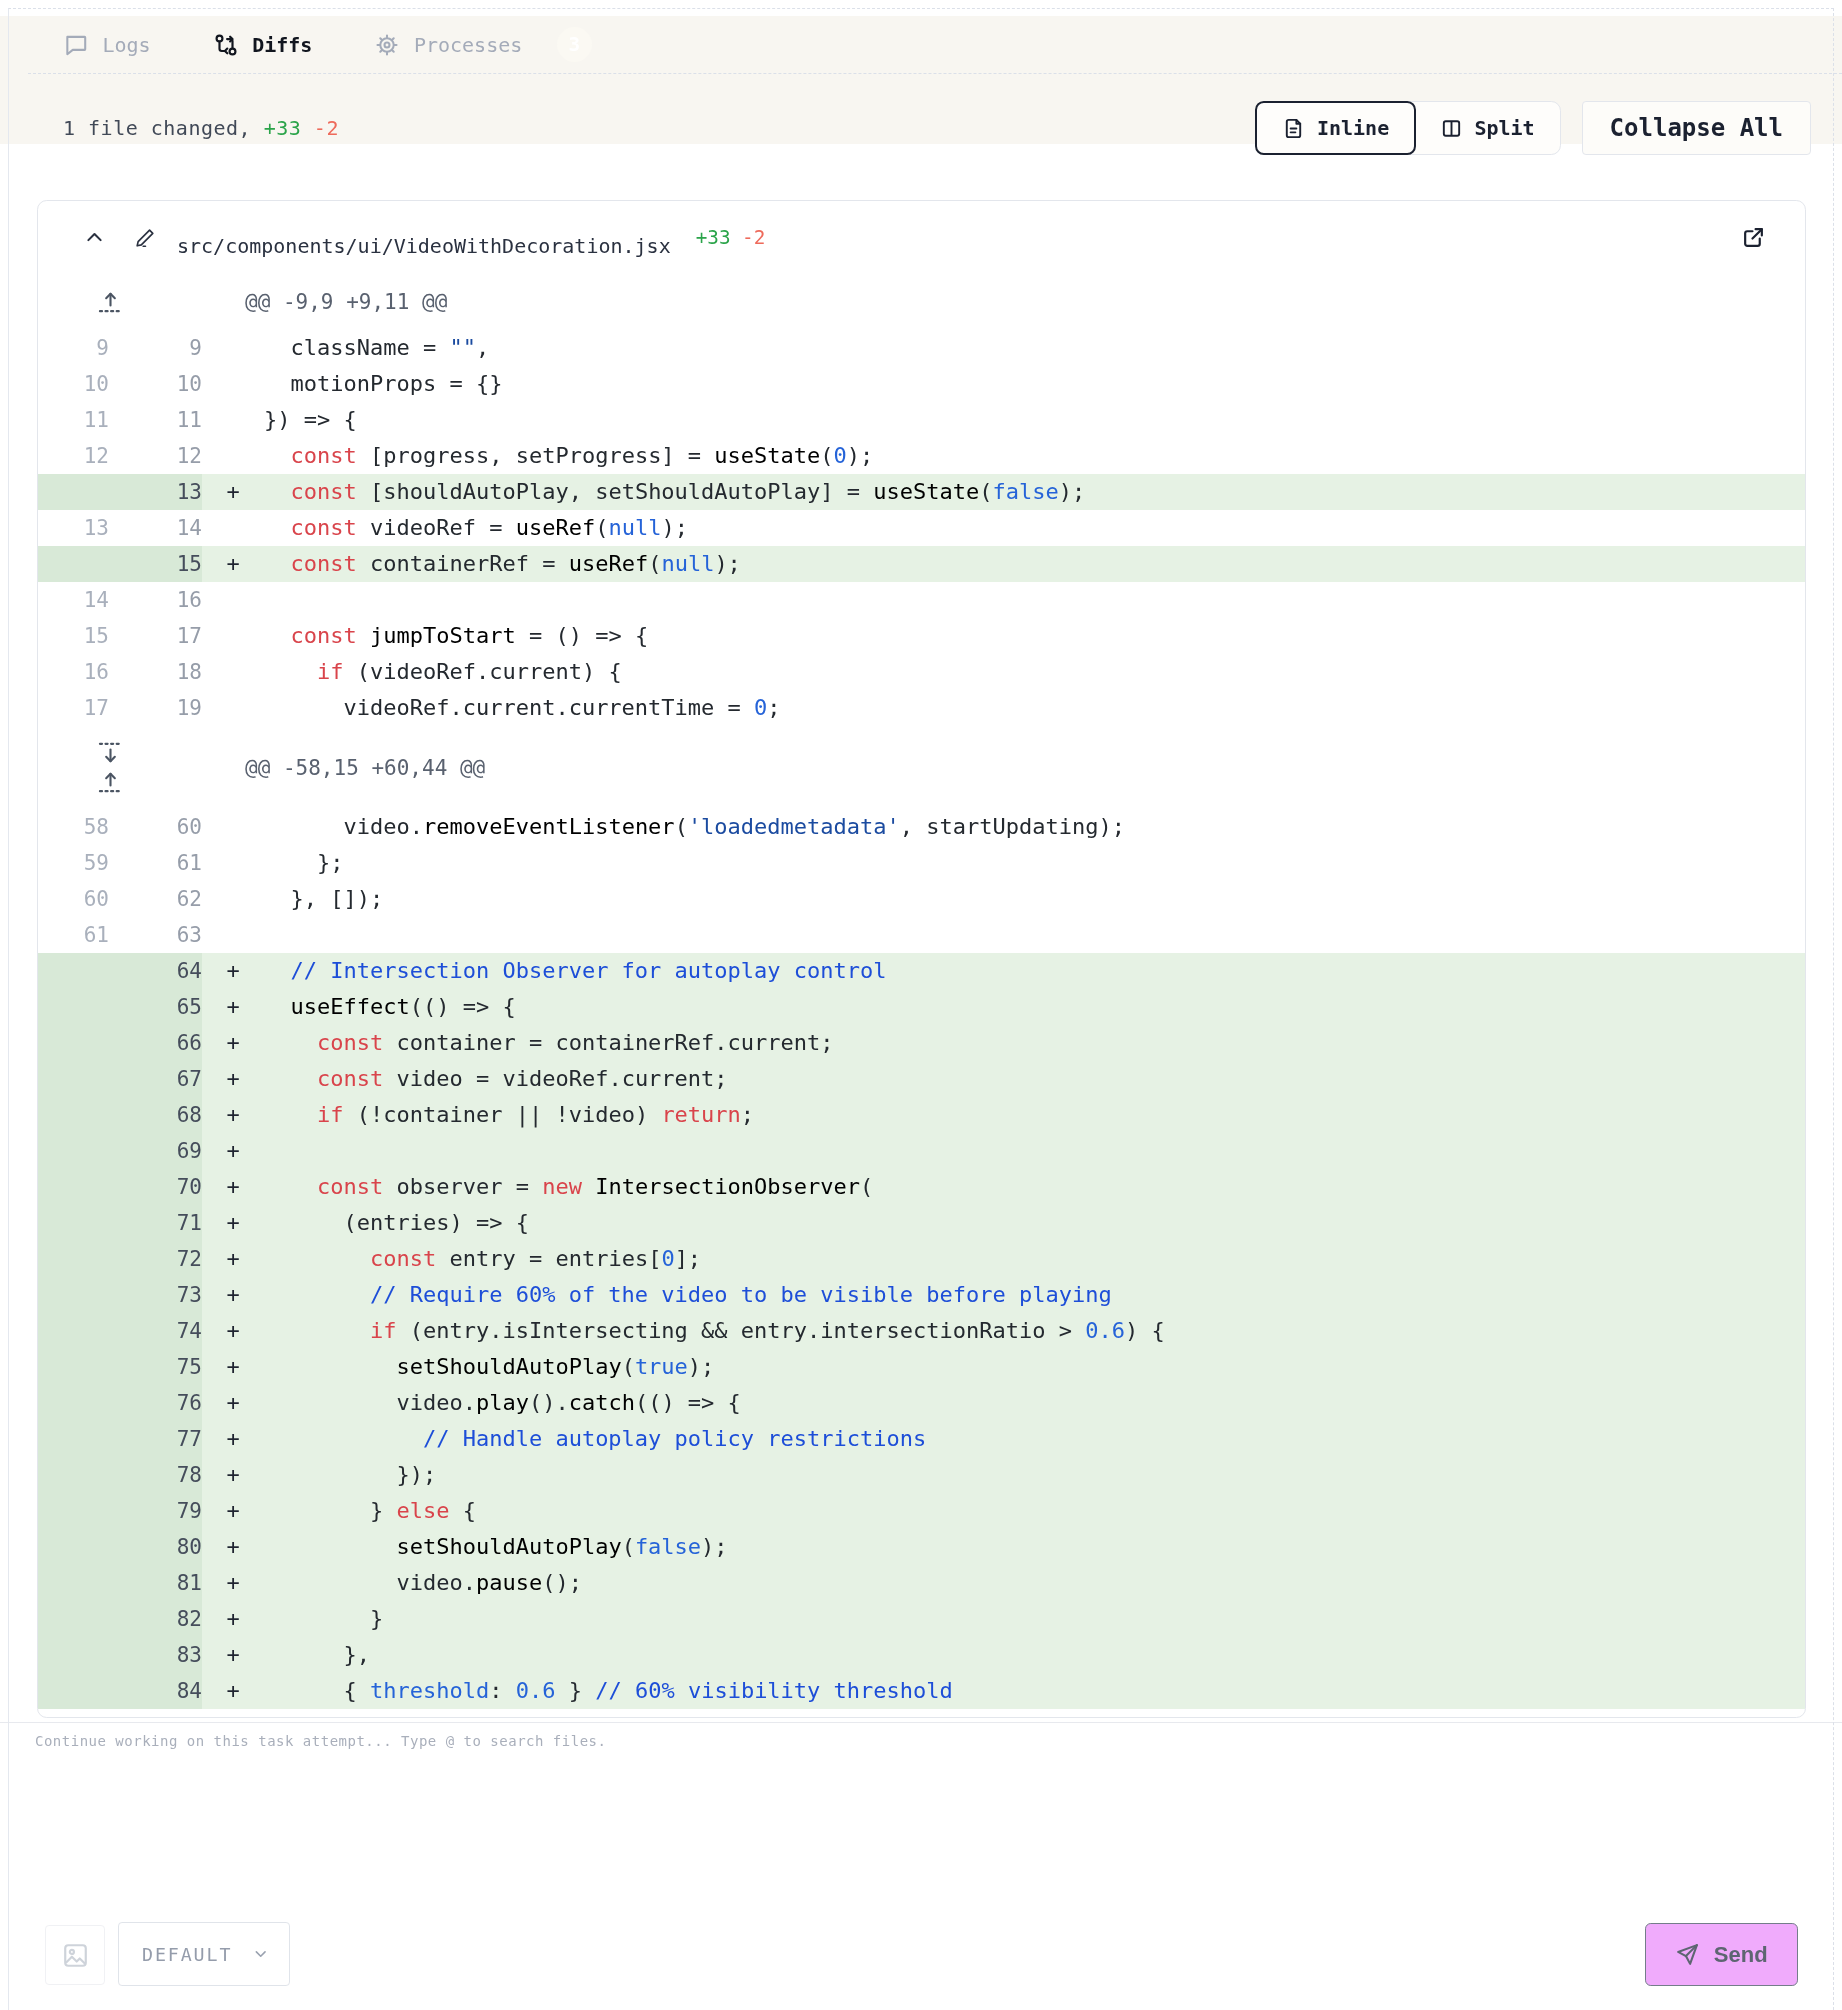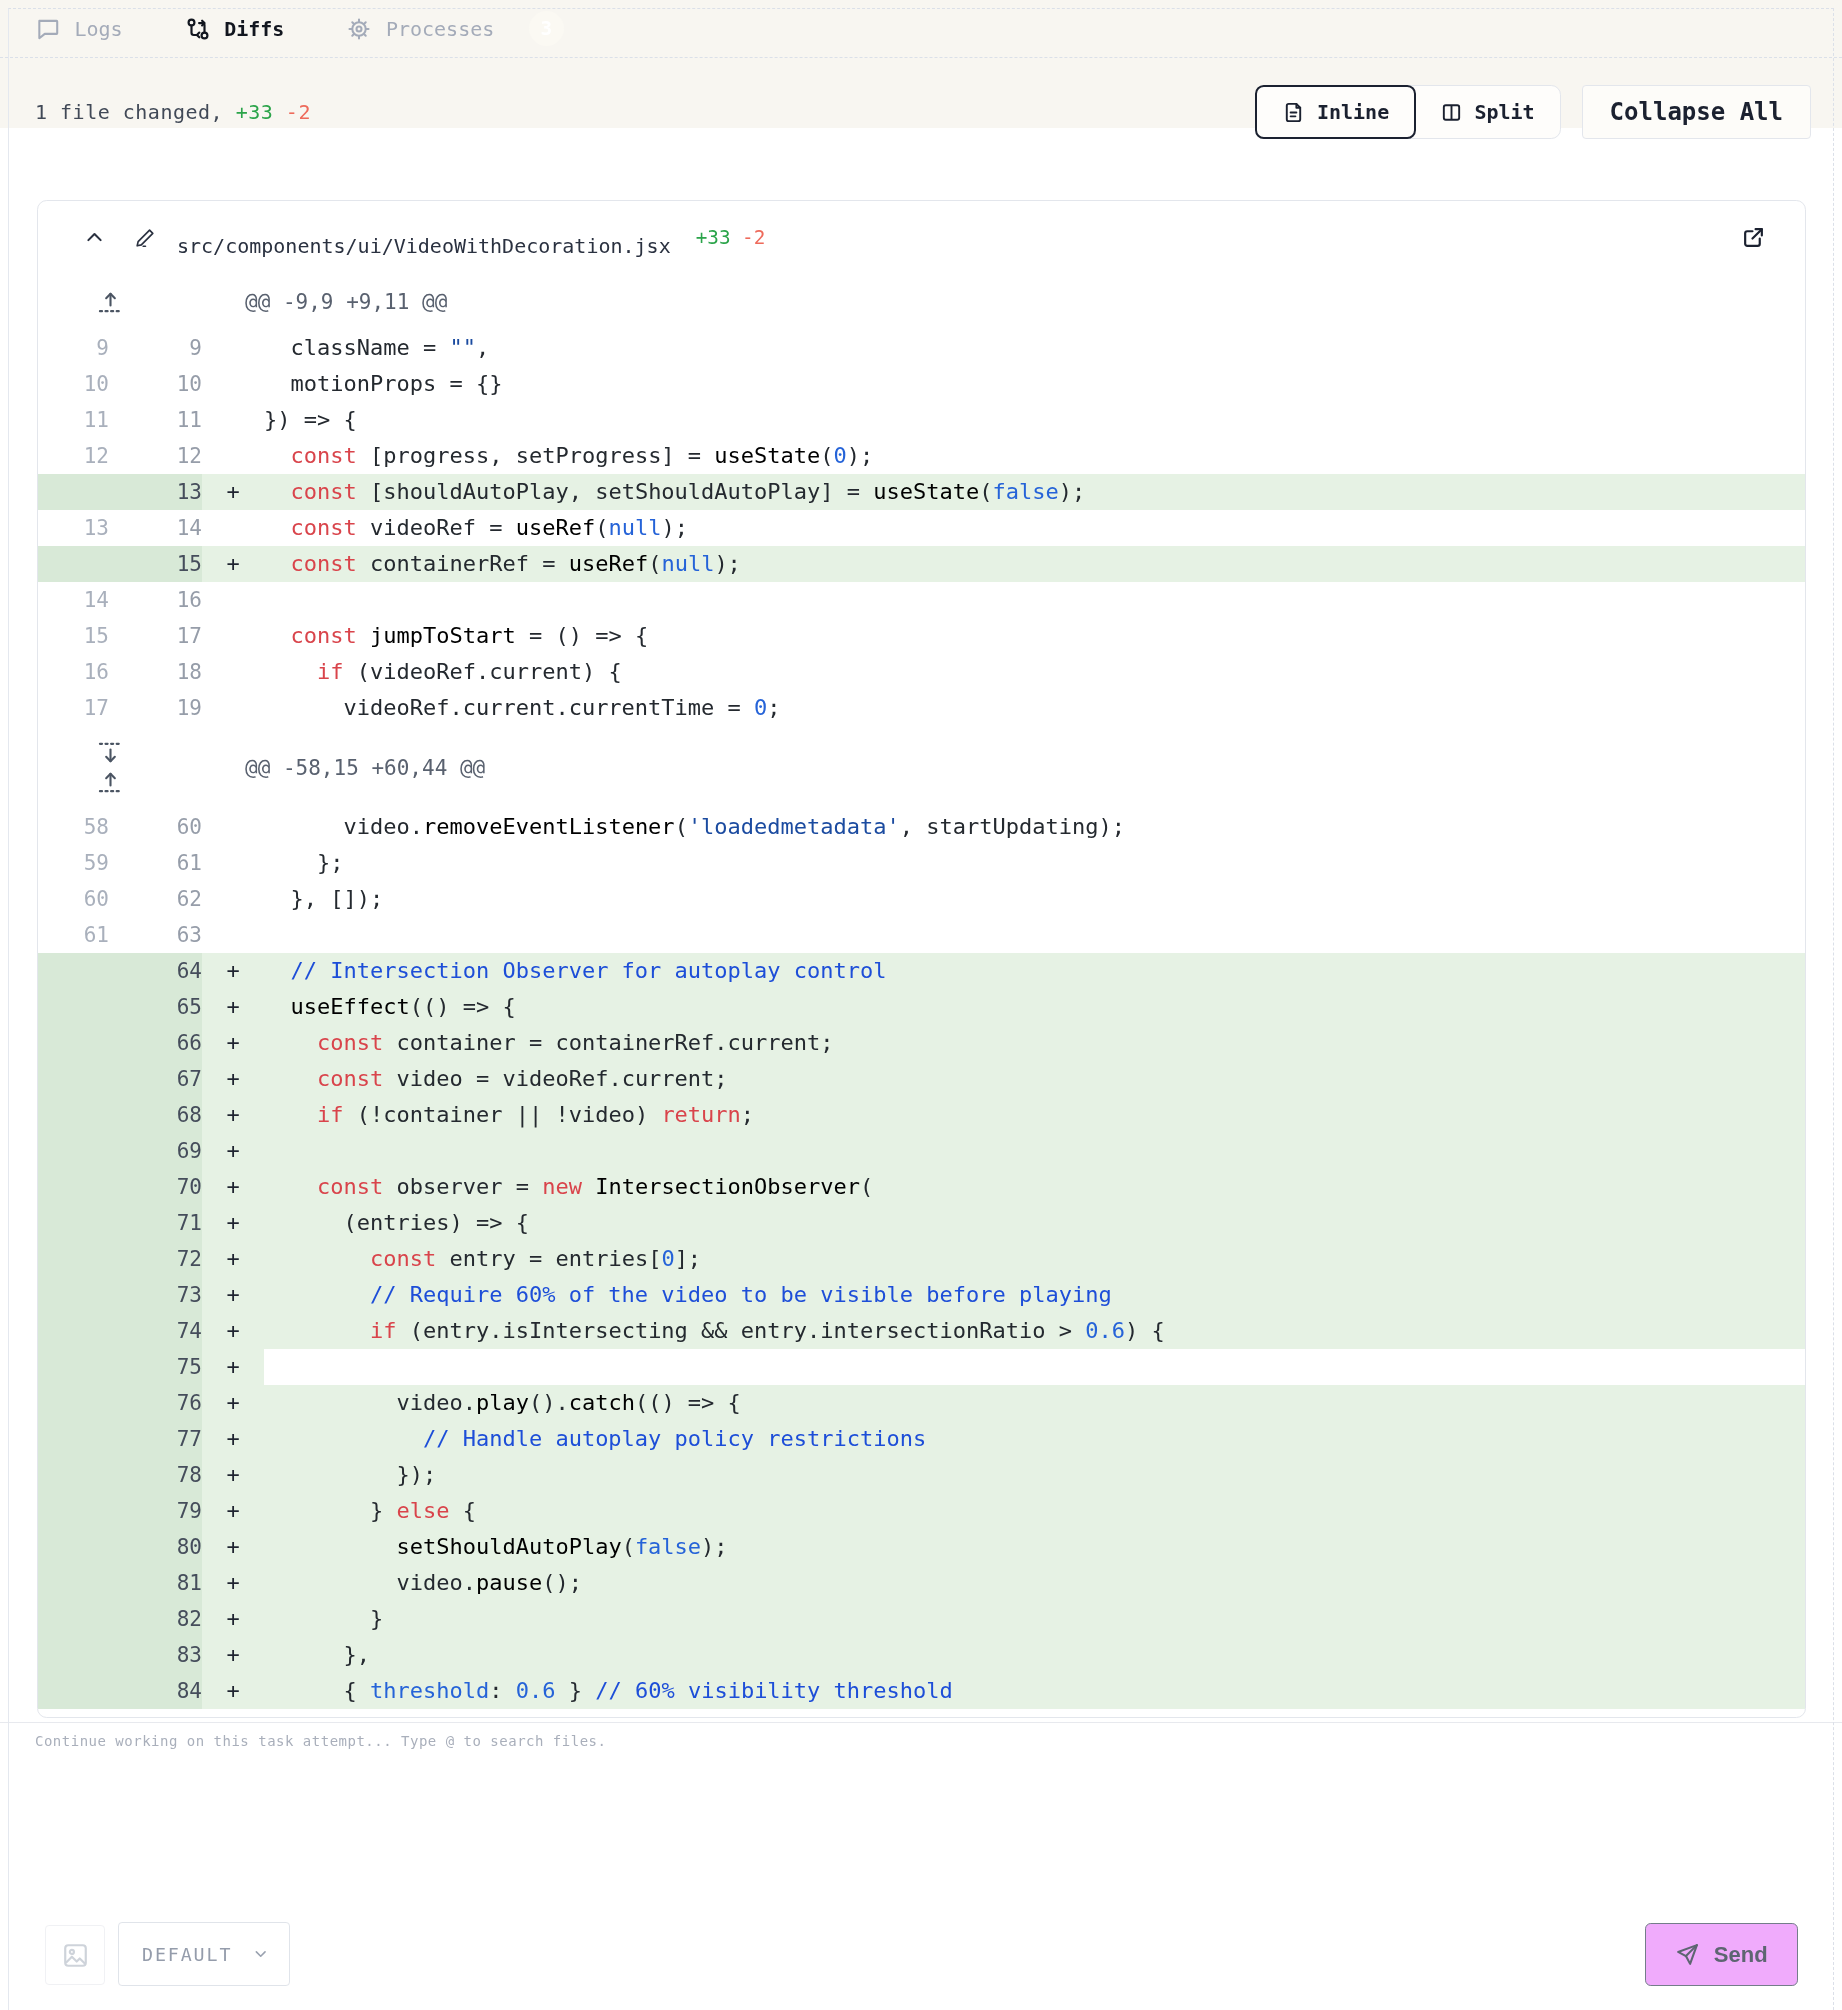--- a/index.html
+++ b/index.html
@@ -6,21 +6,21 @@
   html,body { width:1842px; height:2010px; background:#ffffff; overflow:hidden;
     font-family:"DejaVu Sans Mono", monospace; }
   .stage { position:relative; width:1842px; height:2010px; background:#ffffff; overflow:hidden; }
 
   
   .edge-overlay { position:absolute; left:7.7px; top:7.7px; right:7.7px; bottom:0;
     border-top:1.9px dashed #dbe0e9; border-right:1.9px dashed #dbe0e9;
     border-left:1.9px solid #e4e8ef; pointer-events:none; z-index:60; }
 
   
-  .header { position:absolute; left:0; top:0; width:1842px; height:128px; background:#f8f6f1; }
+  .header { position:absolute; left:0; top:16px; width:1842px; height:128px; background:#f8f6f1;padding-left:28px; }
   .tab-bar { height:58px; display:flex; align-items:center; padding-left:35px; column-gap:62px;
     border-bottom:1.9px dashed #dbe0e9; }
   .tab { display:flex; align-items:center; gap:13.5px; font-size:20px; color:#a4abb9; cursor:pointer; }
   .tab .ticon { width:26px; height:26px; display:inline-flex; }
   .tab.active { color:#12161f; font-weight:bold; }
   .tab-badge { margin-left:21px; width:35px; height:35px; border-radius:50%; background:#fbf9f3;
     color:#ffffff; font-size:19.3px; font-weight:bold; display:inline-flex; align-items:center; justify-content:center; }
 
   .summary-row { height:108px; display:flex; align-items:center; padding:0 31px 0 35px; }
   .summary-text { font-size:20px; color:#414957; letter-spacing:0.5px; }
@@ -245,21 +245,21 @@
         <div class="row add"><div class="col-old"></div><div class="col-new">65</div><div class="col-mark">+</div><div class="col-code"><span class="tk-p">  </span><span class="tk-f">useEffect</span><span class="tk-p">(() =&gt; {</span></div></div>
         <div class="row add"><div class="col-old"></div><div class="col-new">66</div><div class="col-mark">+</div><div class="col-code"><span class="tk-p">    </span><span class="tk-k">const</span><span class="tk-p"> container = containerRef.current;</span></div></div>
         <div class="row add"><div class="col-old"></div><div class="col-new">67</div><div class="col-mark">+</div><div class="col-code"><span class="tk-p">    </span><span class="tk-k">const</span><span class="tk-p"> video = videoRef.current;</span></div></div>
         <div class="row add"><div class="col-old"></div><div class="col-new">68</div><div class="col-mark">+</div><div class="col-code"><span class="tk-p">    </span><span class="tk-k">if</span><span class="tk-p"> (!container || !video) </span><span class="tk-k">return</span><span class="tk-p">;</span></div></div>
         <div class="row add"><div class="col-old"></div><div class="col-new">69</div><div class="col-mark">+</div><div class="col-code"></div></div>
         <div class="row add"><div class="col-old"></div><div class="col-new">70</div><div class="col-mark">+</div><div class="col-code"><span class="tk-p">    </span><span class="tk-k">const</span><span class="tk-p"> observer = </span><span class="tk-k">new</span><span class="tk-p"> </span><span class="tk-f">IntersectionObserver</span><span class="tk-p">(</span></div></div>
         <div class="row add"><div class="col-old"></div><div class="col-new">71</div><div class="col-mark">+</div><div class="col-code"><span class="tk-p">      (entries) =&gt; {</span></div></div>
         <div class="row add"><div class="col-old"></div><div class="col-new">72</div><div class="col-mark">+</div><div class="col-code"><span class="tk-p">        </span><span class="tk-k">const</span><span class="tk-p"> entry = entries[</span><span class="tk-n">0</span><span class="tk-p">];</span></div></div>
         <div class="row add"><div class="col-old"></div><div class="col-new">73</div><div class="col-mark">+</div><div class="col-code"><span class="tk-c">        // Require 60% of the video to be visible before playing</span></div></div>
         <div class="row add"><div class="col-old"></div><div class="col-new">74</div><div class="col-mark">+</div><div class="col-code"><span class="tk-p">        </span><span class="tk-k">if</span><span class="tk-p"> (entry.isIntersecting &amp;&amp; entry.intersectionRatio &gt; </span><span class="tk-n">0.6</span><span class="tk-p">) {</span></div></div>
-        <div class="row add"><div class="col-old"></div><div class="col-new">75</div><div class="col-mark">+</div></div>
+        <div class="row add"><div class="col-old"></div><div class="col-new">75</div><div class="col-mark">+</div><div class="col-code"><span class="tk-p">          </span><span class="tk-f">setShouldAutoPlay</span><span class="tk-p">(</span><span class="tk-n">true</span><span class="tk-p">);</span></div></div>
         <div class="row add"><div class="col-old"></div><div class="col-new">76</div><div class="col-mark">+</div><div class="col-code"><span class="tk-p">          video.</span><span class="tk-f">play</span><span class="tk-p">().</span><span class="tk-f">catch</span><span class="tk-p">(() =&gt; {</span></div></div>
         <div class="row add"><div class="col-old"></div><div class="col-new">77</div><div class="col-mark">+</div><div class="col-code"><span class="tk-c">            // Handle autoplay policy restrictions</span></div></div>
         <div class="row add"><div class="col-old"></div><div class="col-new">78</div><div class="col-mark">+</div><div class="col-code"><span class="tk-p">          });</span></div></div>
         <div class="row add"><div class="col-old"></div><div class="col-new">79</div><div class="col-mark">+</div><div class="col-code"><span class="tk-p">        } </span><span class="tk-k">else</span><span class="tk-p"> {</span></div></div>
         <div class="row add"><div class="col-old"></div><div class="col-new">80</div><div class="col-mark">+</div><div class="col-code"><span class="tk-p">          </span><span class="tk-f">setShouldAutoPlay</span><span class="tk-p">(</span><span class="tk-n">false</span><span class="tk-p">);</span></div></div>
         <div class="row add"><div class="col-old"></div><div class="col-new">81</div><div class="col-mark">+</div><div class="col-code"><span class="tk-p">          video.</span><span class="tk-f">pause</span><span class="tk-p">();</span></div></div>
         <div class="row add"><div class="col-old"></div><div class="col-new">82</div><div class="col-mark">+</div><div class="col-code"><span class="tk-p">        }</span></div></div>
         <div class="row add"><div class="col-old"></div><div class="col-new">83</div><div class="col-mark">+</div><div class="col-code"><span class="tk-p">      },</span></div></div>
         <div class="row add"><div class="col-old"></div><div class="col-new">84</div><div class="col-mark">+</div><div class="col-code"><span class="tk-p">      { </span><span class="tk-n">threshold</span><span class="tk-p">: </span><span class="tk-n">0.6</span><span class="tk-p"> } </span><span class="tk-c">// 60% visibility threshold</span></div></div>
       </div>

